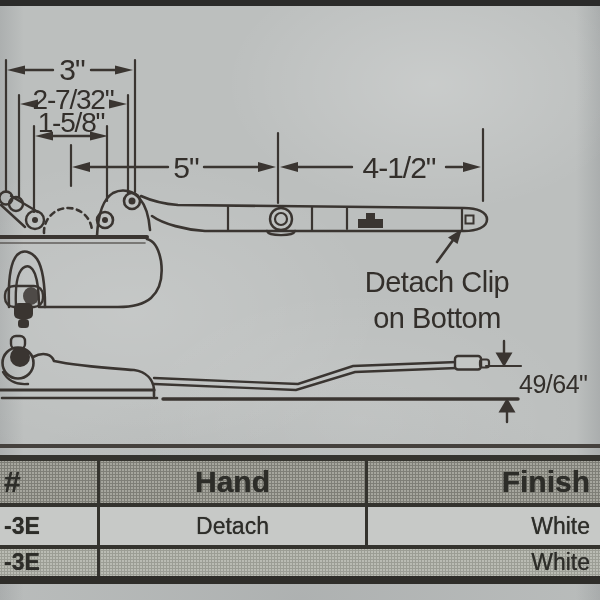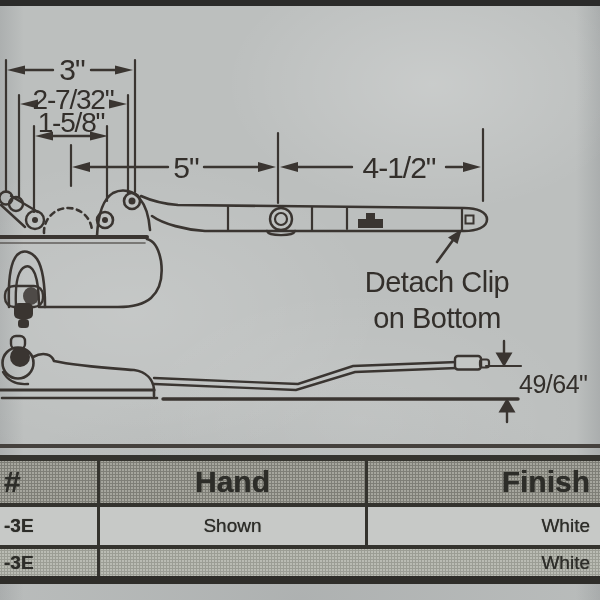--- a/index.html
+++ b/index.html
@@ -44,21 +44,21 @@
   }
   .t-row.r1{height:42px;background:#c7c9c7;border-bottom:4px solid #34332e;}
   .t-row.r2{
     height:35px;
     background-color:#babcb4;
     background-image:radial-gradient(rgba(85,88,76,0.30) 1px, transparent 1.4px);
     background-size:3px 3px;
     border-bottom:8px solid #2e2d29;
   }
   .t-cell{
-    display:flex;align-items:center;font-size:19px;box-sizing:border-box;
+    display:flex;align-items:center;font-size:23px;box-sizing:border-box;
     text-shadow:0 0 0.8px rgba(45,45,40,0.9);
     overflow:hidden;white-space:nowrap;
   }
   .c1{width:100px;padding-left:4px;font-weight:bold;border-right:3px solid #34332e;}
   .c2{width:268px;justify-content:center;border-right:3px solid #34332e;}
   .c3{flex:1;justify-content:flex-end;padding-right:10px;}
   .hdr .t-cell{font-size:30px;}
 </style>
 </head>
 <body>
@@ -199,21 +199,21 @@
   <div class="pre-table-rule"></div>
 
   <div class="parts-table">
     <div class="t-row hdr">
       <div class="t-cell c1">#</div>
       <div class="t-cell c2">Hand</div>
       <div class="t-cell c3">Finish</div>
     </div>
     <div class="t-row r1">
       <div class="t-cell c1">-3E</div>
-      <div class="t-cell c2">Shown</div>
+      <div class="t-cell c2">Detach</div>
       <div class="t-cell c3">White</div>
     </div>
     <div class="t-row r2">
       <div class="t-cell c1">-3E</div>
       <div class="t-cell c3">White</div>
     </div>
   </div>
 
 </div>
 

